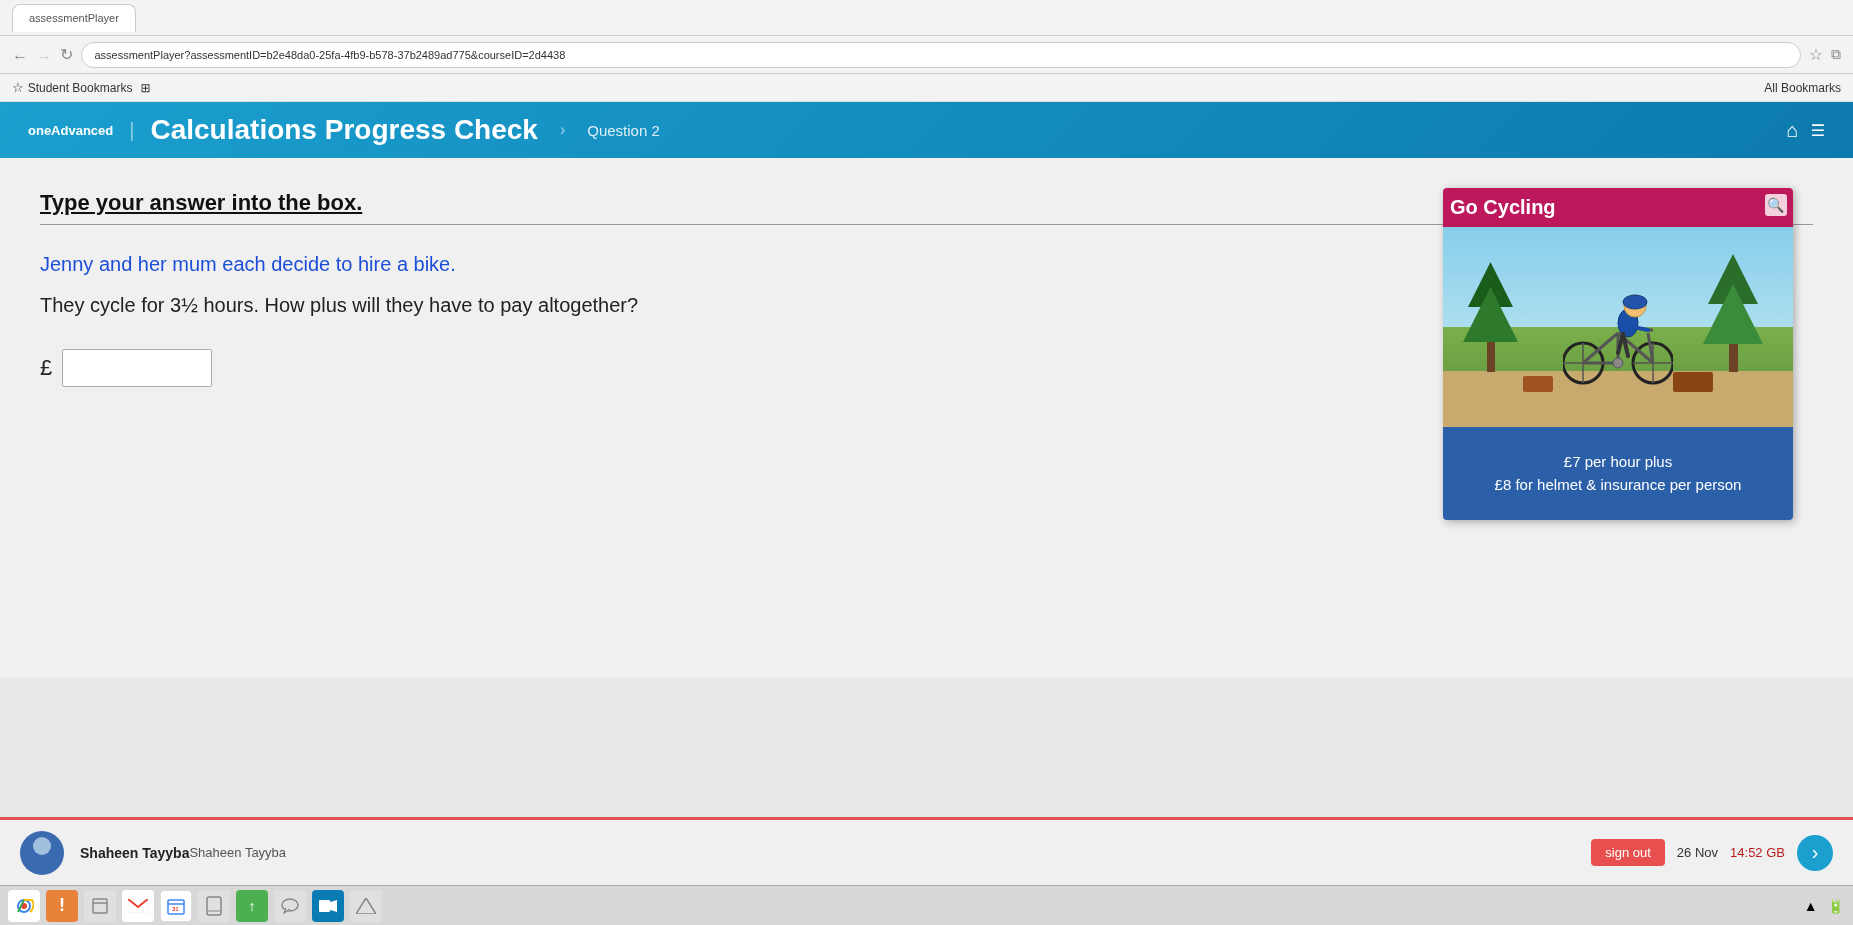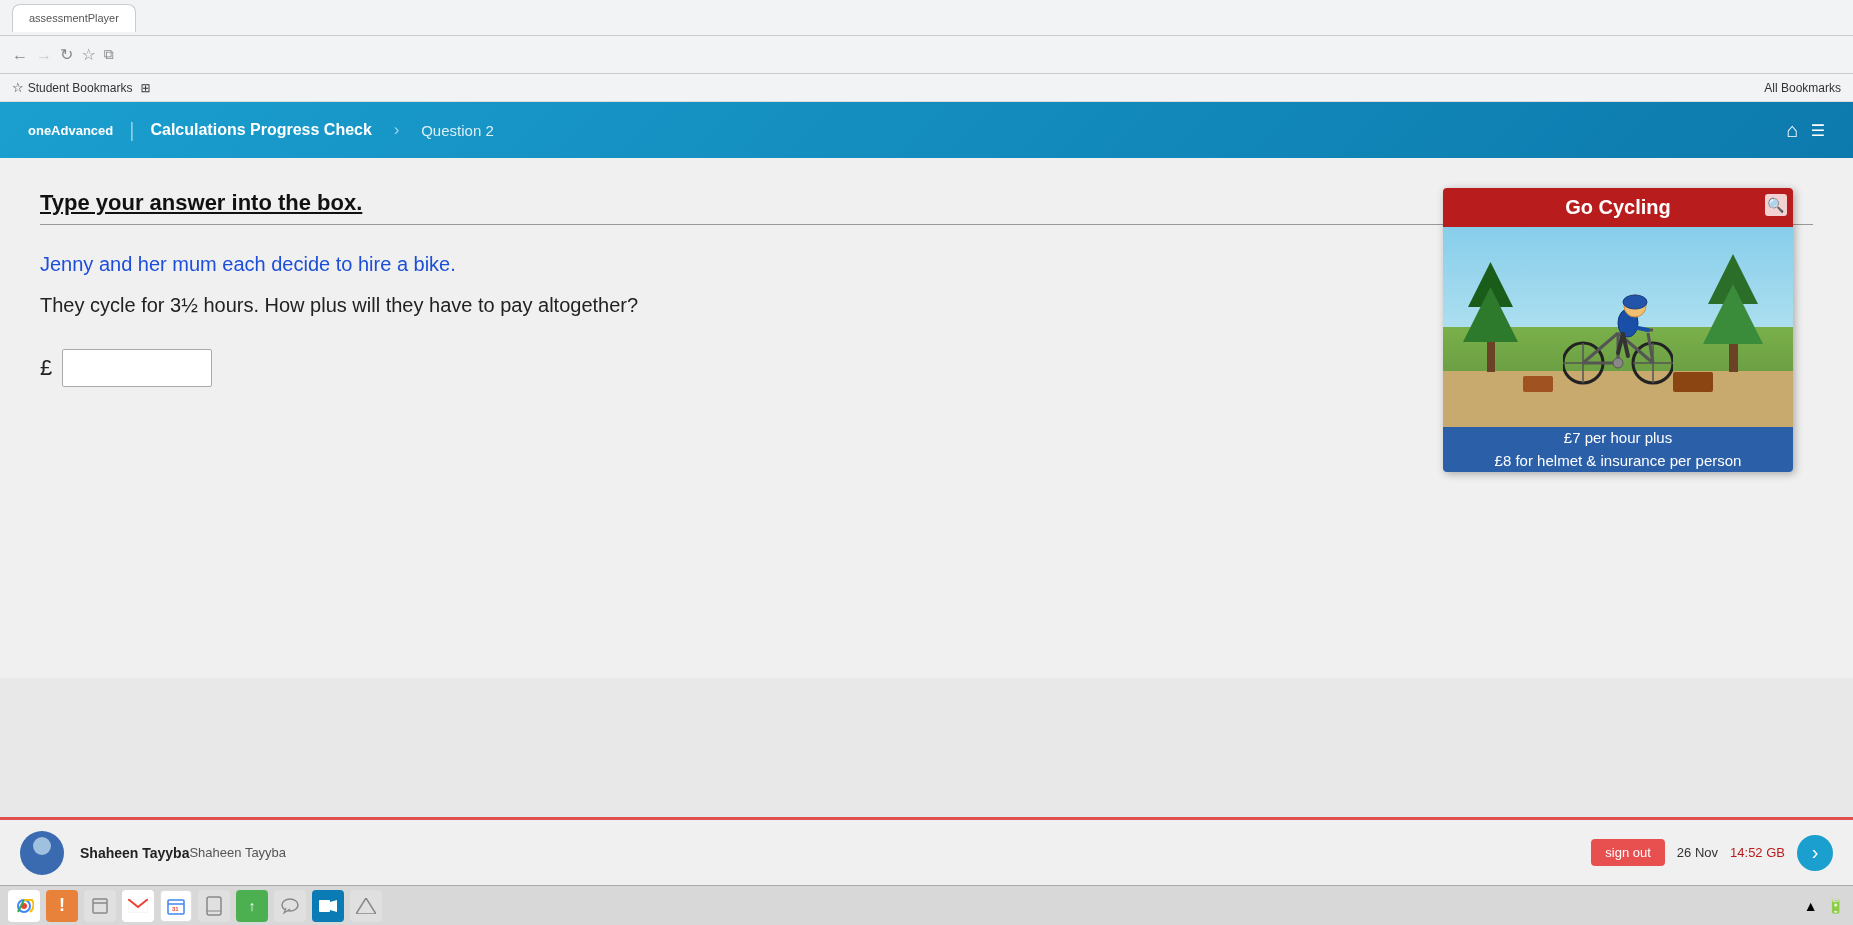--- a/index.html
+++ b/index.html
@@ -86,21 +86,21 @@
       color: white;
       font-size: 13px;
       font-weight: bold;
     }
     .header-divider {
       color: rgba(255,255,255,0.5);
       font-size: 20px;
     }
     .header-title {
       color: white;
-      font-size: 16px;
+      font-size: 28px;
       font-weight: bold;
     }
     .header-breadcrumb {
       color: rgba(255,255,255,0.85);
       font-size: 15px;
     }
     .breadcrumb-sep {
       color: rgba(255,255,255,0.6);
       margin: 0 6px;
       font-size: 16px;
@@ -175,26 +175,26 @@
     .cycling-card {
       position: absolute;
       top: 30px;
       right: 60px;
       width: 350px;
       border-radius: 4px;
       overflow: hidden;
       box-shadow: 2px 2px 8px rgba(0,0,0,0.3);
     }
     .cycling-card-header {
-      background: #b91c1c;
+      background: #be185d;
       color: white;
       font-size: 20px;
       font-weight: bold;
-      text-align: center;
-      padding: 8px 24px;
+      text-align: left;
+      padding: 8px 7px;
       position: relative;
     }
     .cycling-card-image {
       width: 100%;
       height: 200px;
       position: relative;
       background: #5a8a3c;
       overflow: hidden;
     }
     
@@ -276,21 +276,21 @@
       width: 30px;
       height: 16px;
       background: #8B4513;
       border-radius: 2px;
     }
     .cycling-card-footer {
       background: #2b5fa8;
       color: white;
       font-size: 15px;
       text-align: center;
-      padding: 0 12px;
+      padding: 24px 12px;
       line-height: 1.5;
     }
     .user-avatar {
       width: 44px;
       height: 44px;
       border-radius: 50%;
       background: #3a6ab0;
       display: flex;
       align-items: center;
       justify-content: center;
@@ -380,20 +380,21 @@
 <div class="browser-top">
   <div class="browser-tab">
     <span style="font-size:11px; color:#555;">assessmentPlayer</span>
   </div>
 </div>
 
 <div class="browser-url-bar">
   <span style="color:#888; font-size:16px; cursor:pointer;">←</span>
   <span style="color:#ccc; font-size:16px; cursor:pointer;">→</span>
   <span style="color:#888; font-size:16px; cursor:pointer;">↻</span>
+  <input class="url-input" type="text" readonly="" value="assessmentPlayer?assessmentID=b2e48da0-25fa-4fb9-b578-37b2489ad775&amp;courseID=2d4438" style="">
   <span style="color:#888; font-size:16px; cursor:pointer;">☆</span>
   <span style="color:#888; font-size:14px; cursor:pointer;">⧉</span>
 </div>
 
 <div class="bookmarks-bar">
   <div class="bookmark-item">
     <span style="font-size:13px;">☆</span>
     <span>Student Bookmarks</span>
     <span style="font-size:12px; margin-left:4px;">⊞</span>
   </div>

